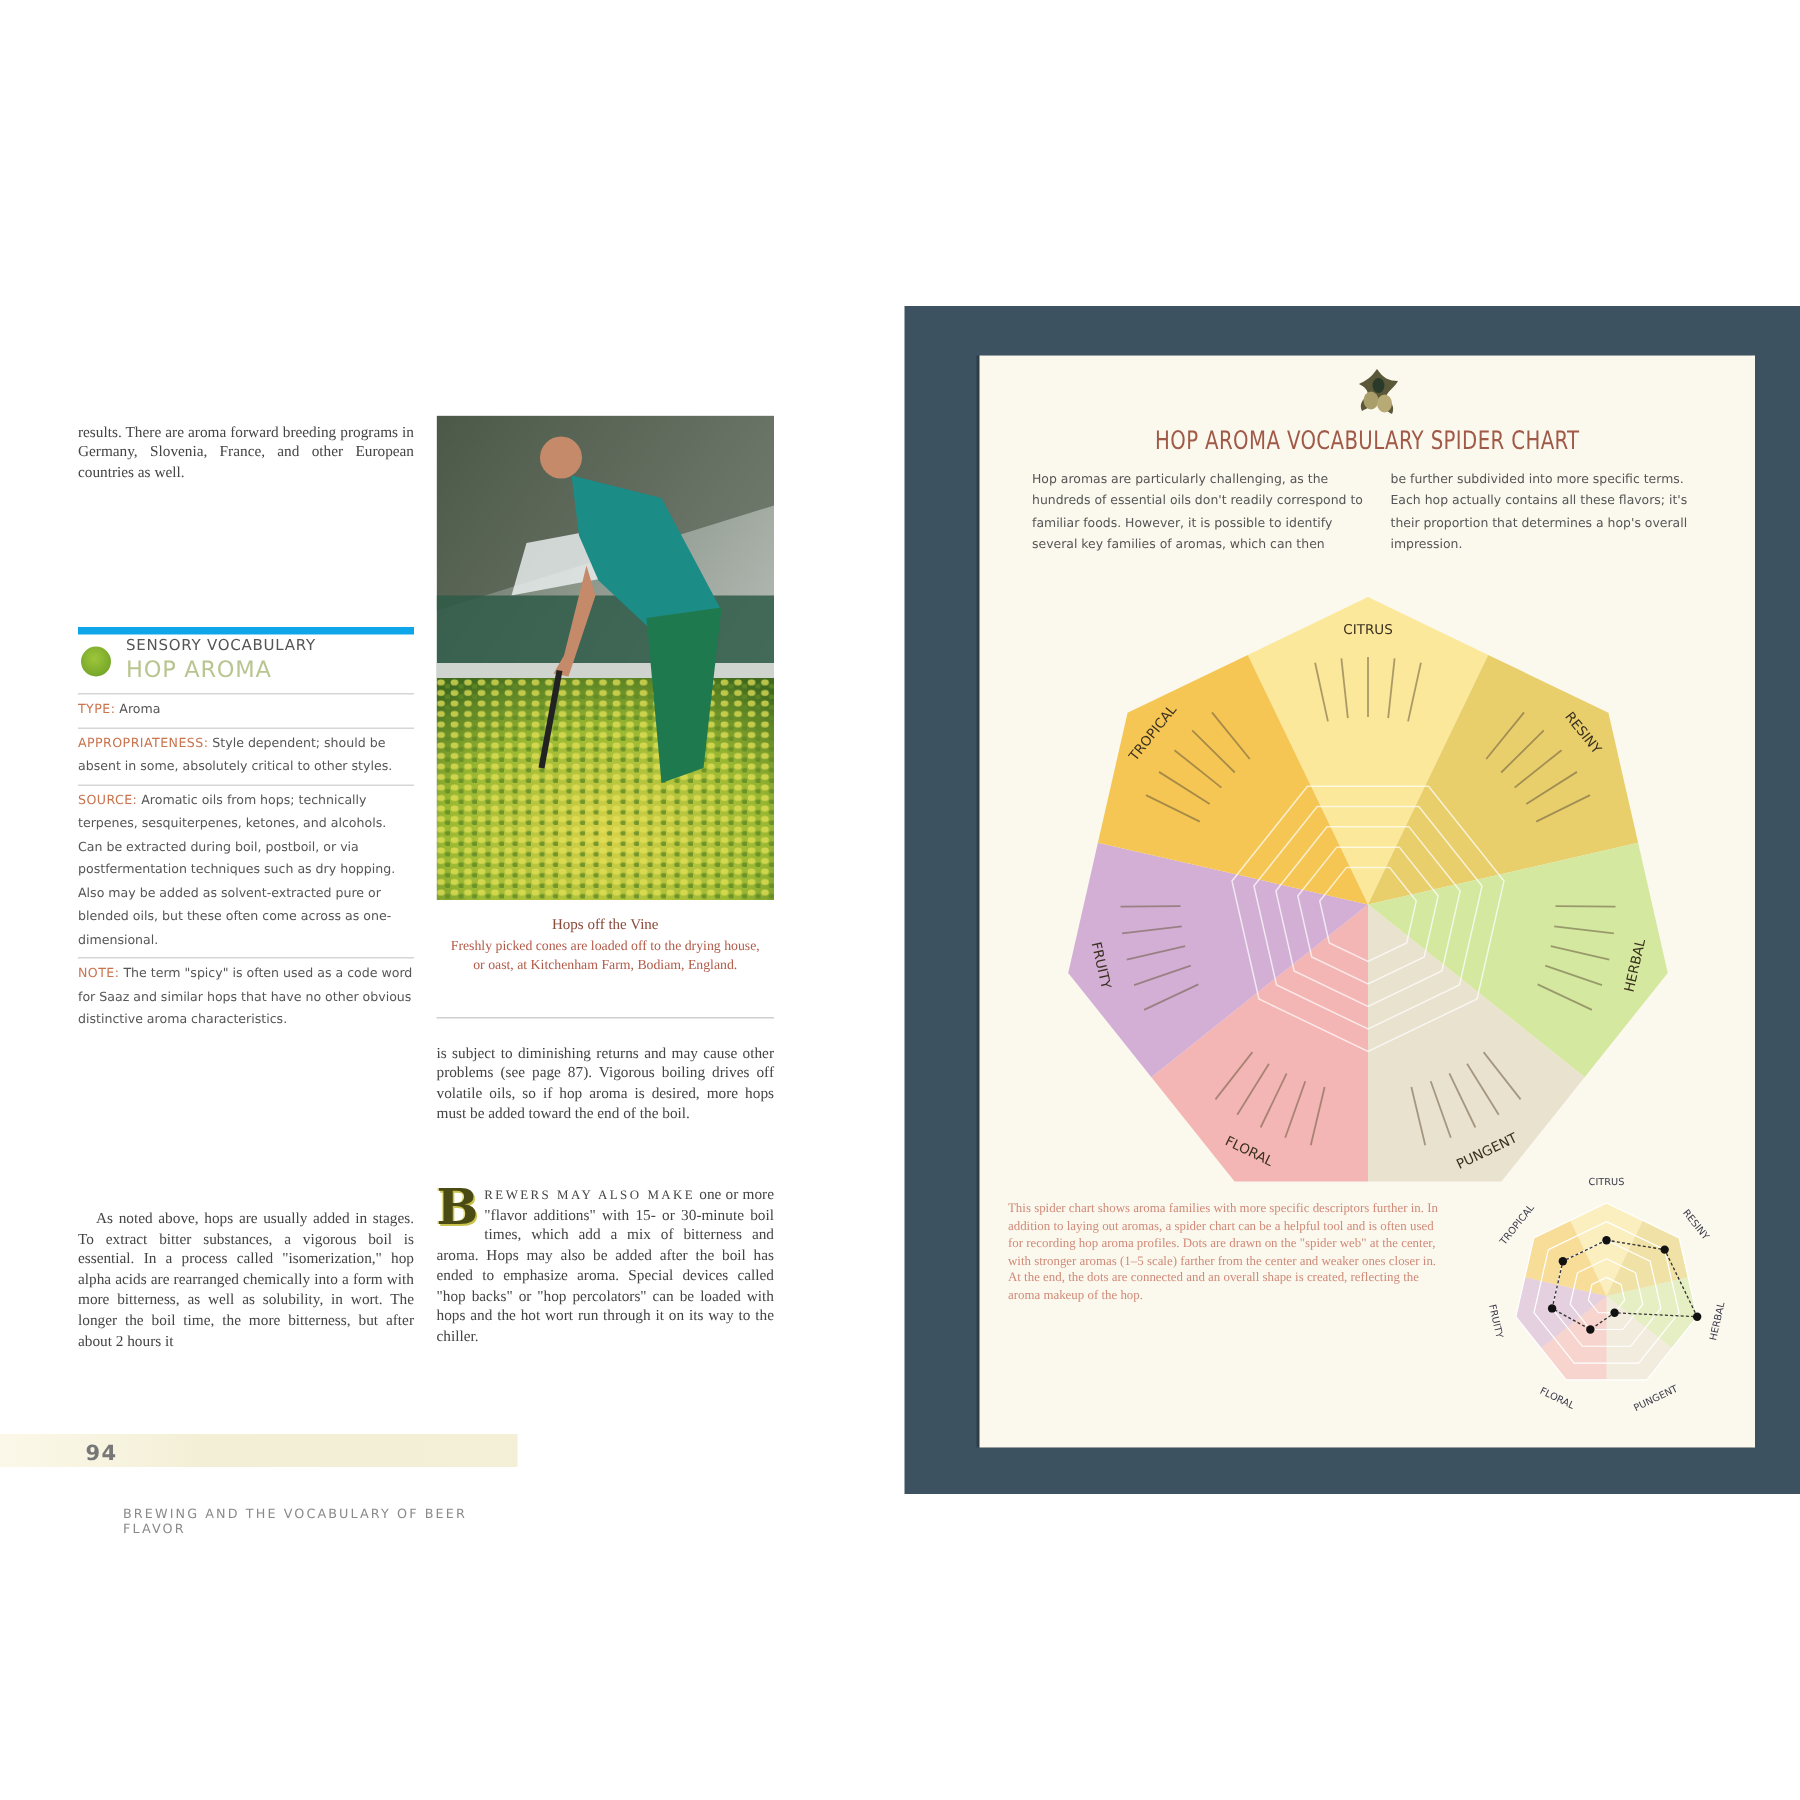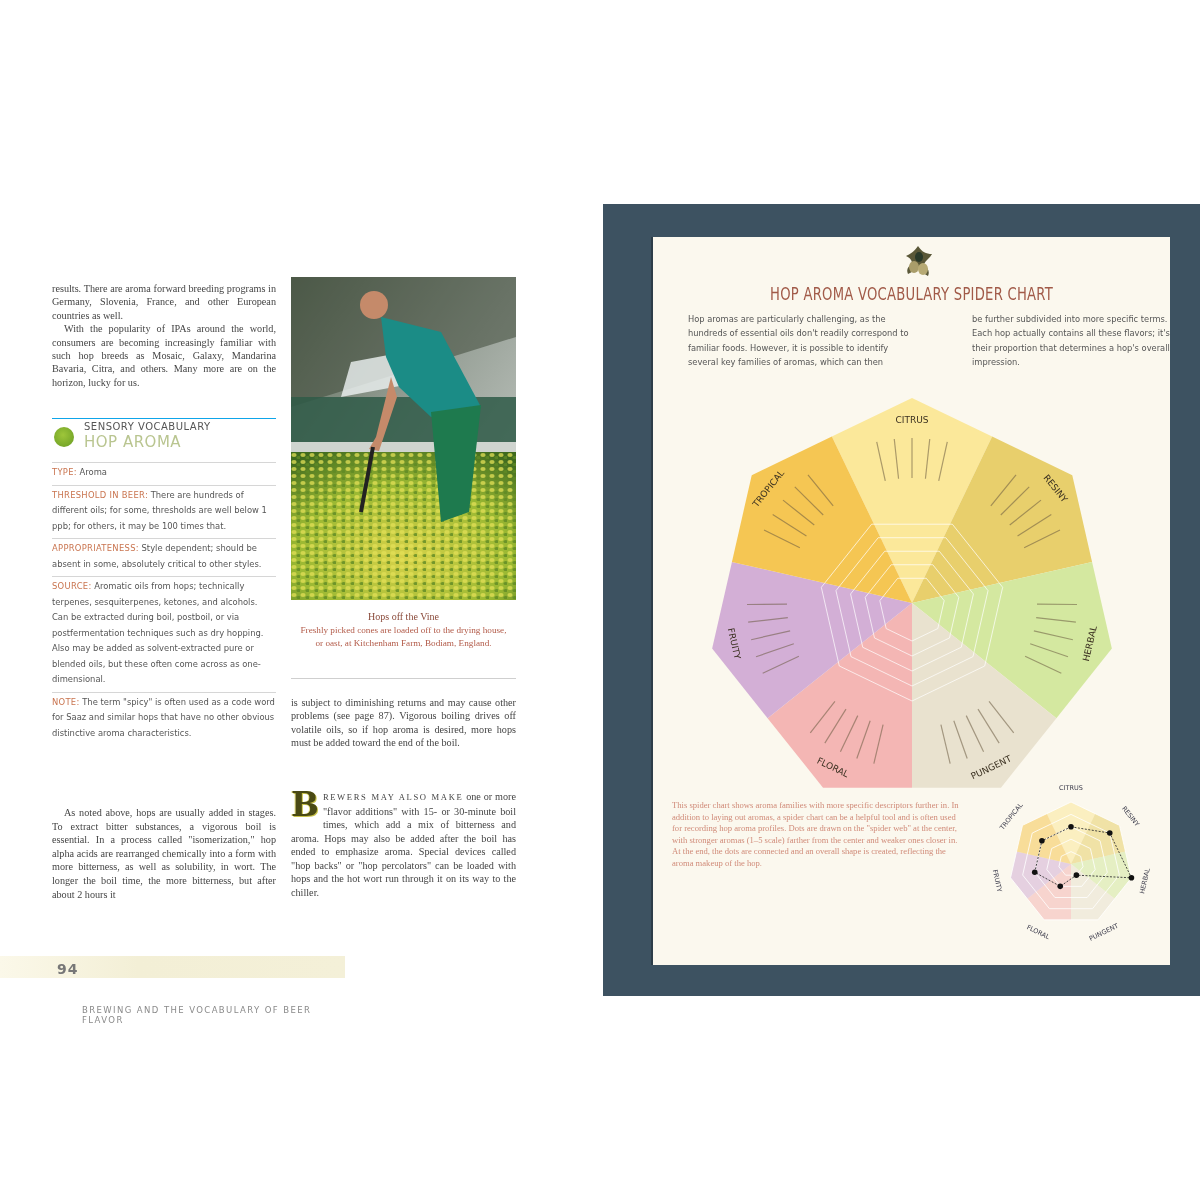--- a/index.html
+++ b/index.html
@@ -7,21 +7,21 @@
       width: 1200px; height: 1200px; background: #ffffff; position: relative; overflow: hidden;
       font-family: "Liberation Serif", "DejaVu Serif", serif; color: #3a3a3a;
     }
     .abs { position: absolute; }
 
     
     .col1 { left: 52px; top: 282px; width: 224px; font-size: 10.2px; line-height: 13.4px; text-align: justify; color: #444; }
     .col1 p { margin: 0; }
     .col1 p.indent { text-indent: 12px; }
 
-    .sv-header { left: 52px; top: 418px; width: 224px; height: 42px; border-top: 1px solid #0ea5e9; padding-top: 2px; }
+    .sv-header { left: 52px; top: 418px; width: 224px; height: 42px; border-top: 5px solid #0ea5e9; padding-top: 2px; }
     .sv-dot { position: absolute; left: 2px; top: 8px; width: 20px; height: 20px; border-radius: 50%;
       background: radial-gradient(circle at 45% 40%, #9ec63a 0%, #78a82a 70%, #5d8a1e 100%); }
     .sv-kicker { position: absolute; left: 32px; top: 2px; font-family: "DejaVu Sans", sans-serif; font-size: 10px; letter-spacing: 0.5px; color: #555; }
     .sv-title { position: absolute; left: 32px; top: 14px; font-family: "DejaVu Sans", sans-serif; font-size: 15px; letter-spacing: 0.5px; color: #b9c590; }
 
     .sv-list { left: 52px; top: 462px; width: 224px; font-family: "DejaVu Sans", sans-serif; font-size: 8.4px; line-height: 15.5px; color: #555; }
     .sv-row { border-top: 1px solid #d6d6d6; padding: 2px 0 4px 0; }
     .sv-key { color: #c9744f; letter-spacing: 0.3px; }
 
     .col1b { left: 52px; top: 806px; width: 224px; font-size: 10.2px; line-height: 13.6px; text-align: justify; color: #444; }
@@ -42,43 +42,41 @@
     .dropcap { float: left; font-family: "DejaVu Serif", serif; font-weight: bold; font-size: 33px; line-height: 28px; color: #4a4a14;
       text-shadow: 1px 1px 0 #c8c24a, -1px 0 0 #e7e08a; margin: 1px 4px 0 0; }
     .smallcaps { letter-spacing: 1.6px; font-size: 8.6px; text-transform: uppercase; }
 
     
     .frame { left: 603px; top: 204px; width: 597px; height: 792px; background: #3d5261; }
     .card { left: 653px; top: 237px; width: 517px; height: 728px; background: #fbf8ee; box-shadow: -2px 0 0 rgba(0,0,0,0.25); }
     .hop-icon { left: 898px; top: 242px; width: 40px; height: 40px; }
     .card-title { left: 653px; top: 284px; width: 517px; text-align: center; font-family: "DejaVu Sans Condensed", "DejaVu Sans", sans-serif; font-size: 17px; letter-spacing: 0.3px; color: #a15a48; transform: scaleX(0.86); }
     .intro-l { left: 688px; top: 312px; width: 226px; font-family: "DejaVu Sans", sans-serif; font-size: 8.3px; line-height: 14.4px; color: #555; }
-    .intro-r { left: 927px; top: 312px; width: 218px; font-family: "DejaVu Sans", sans-serif; font-size: 8.3px; line-height: 14.4px; color: #555; margin-left: 45px; }
+    .intro-r { left: 927px; top: 312px; width: 218px; font-family: "DejaVu Sans", sans-serif; font-size: 8.3px; line-height: 14.4px; color: #555; }
 
     .spider { left: 712px; top: 388px; width: 400px; height: 400px; }
     .explain { left: 672px; top: 800px; width: 290px; font-size: 8.6px; line-height: 11.6px; color: #d08a78; }
     .mini { left: 982px; top: 772px; width: 178px; height: 178px; }
   </style>
 </head>
 <body>
 
 <div class="abs col1">
   <p>results. There are aroma forward breeding programs in Germany, Slovenia, France, and other European countries as well.</p>
-  <p class="indent">With the popularity of IPAs around the world, consumers are becoming increasingly familiar with such hop breeds as Mosaic, Galaxy, Mandarina Bavaria, Citra, and others. Many more are on the horizon, lucky for us.</p>
 </div>
 
 <div class="abs sv-header">
   <div class="sv-dot"></div>
   <div class="sv-kicker">SENSORY VOCABULARY</div>
   <div class="sv-title">HOP AROMA</div>
 </div>
 
 <div class="abs sv-list">
   <div class="sv-row"><span class="sv-key">TYPE:</span><span> Aroma</span></div>
-  <div class="sv-row"><span class="sv-key">THRESHOLD IN BEER:</span><span> There are hundreds of different oils; for some, thresholds are well below 1 ppb; for others, it may be 100 times that.</span></div>
   <div class="sv-row"><span class="sv-key">APPROPRIATENESS:</span><span> Style dependent; should be absent in some, absolutely critical to other styles.</span></div>
   <div class="sv-row"><span class="sv-key">SOURCE:</span><span> Aromatic oils from hops; technically terpenes, sesquiterpenes, ketones, and alcohols. Can be extracted during boil, postboil, or via postfermentation techniques such as dry hopping. Also may be added as solvent-extracted pure or blended oils, but these often come across as one-dimensional.</span></div>
   <div class="sv-row"><span class="sv-key">NOTE:</span><span> The term "spicy" is often used as a code word for Saaz and similar hops that have no other obvious distinctive aroma characteristics.</span></div>
 </div>
 
 <div class="abs col1b">
   <p>As noted above, hops are usually added in stages. To extract bitter substances, a vigorous boil is essential. In a process called "isomerization," hop alpha acids are rearranged chemically into a form with more bitterness, as well as solubility, in wort. The longer the boil time, the more bitterness, but after about 2 hours it</p>
 </div>
 
 <div class="abs folio">

